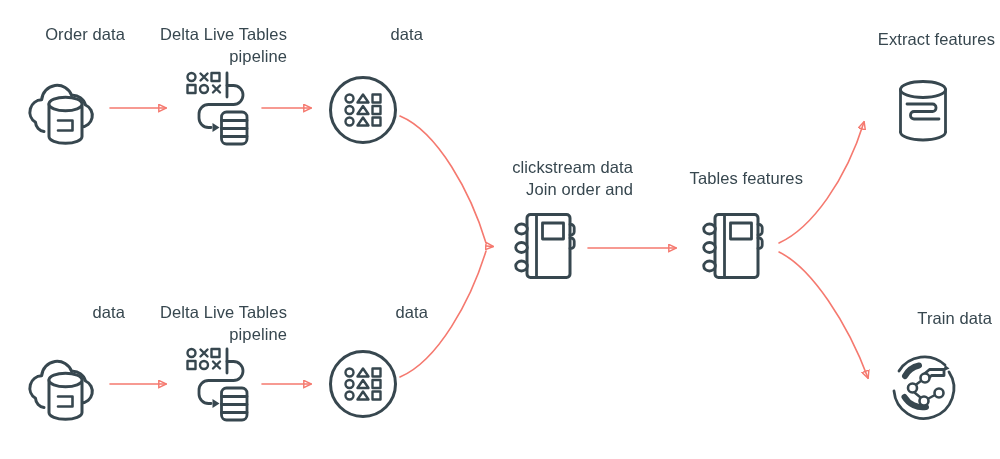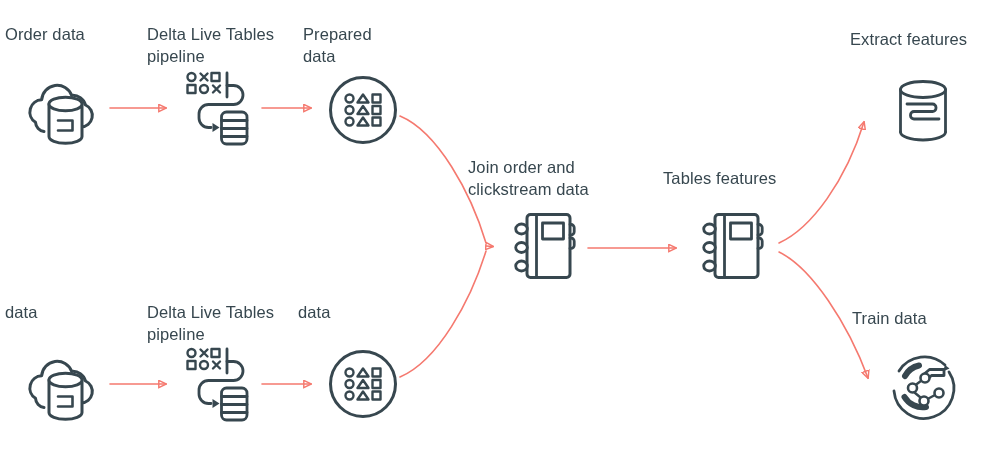--- a/index.html
+++ b/index.html
@@ -7,21 +7,21 @@
     --accent:#F5796F;
     --bg:#FFFFFF;
   }
   html,body{margin:0;padding:0;background:var(--bg);}
   .canvas{
     position:relative;width:1000px;height:459px;background:var(--bg);
     font-family:"Liberation Sans",sans-serif;overflow:hidden;
   }
   .node{display:contents;}
   .label{
-    position:absolute;text-align:left;font-size:16.5px;line-height:22px;
+    position:absolute;text-align:right;font-size:16.5px;line-height:22px;
     color:var(--ink);letter-spacing:.1px;white-space:nowrap;
   }
   .icon{position:absolute;}
   .icon svg{display:block;}
   #flow{position:absolute;left:0;top:0;}
   #flow path{stroke:var(--accent);stroke-width:1.6;fill:none;stroke-linecap:round;}
 </style>
 </head>
 <body>
 
@@ -80,21 +80,20 @@
         <path d="M27.5,53 L34.5,57.5 L27.5,62 Z" fill="#37474F" stroke="none"></path>
         <rect x="36.5" y="42" width="25.5" height="32" rx="5" stroke-width="2.8"></rect>
         <path d="M36.5,50.5 H62 M36.5,58.5 H62 M36.5,66.5 H62" stroke-width="2.8"></path>
       </svg>
     </div>
   </div>
 
   
   <div class="node">
     <div class="label" style="left:303px;top:23px;width:120px">
-      <div>Prepared</div>
       <div>data</div>
     </div>
     <div class="icon" style="left:328px;top:75px">
       <svg width="70" height="70" viewBox="0 0 70 70" fill="none" stroke="#37474F" stroke-width="2.6" stroke-linecap="round" stroke-linejoin="round">
         <circle cx="35" cy="35" r="32.5" stroke-width="3"></circle>
         <circle cx="21.5" cy="23.5" r="4" stroke-width="2.4"></circle>
         <path d="M29.5,27.5 L35,19.5 L40.5,27.5 Z" stroke-width="2.4"></path>
         <rect x="44.5" y="19.5" width="8" height="8" stroke-width="2.4"></rect>
         <circle cx="21.5" cy="35" r="4" stroke-width="2.4"></circle>
         <path d="M29.5,39 L35,31 L40.5,39 Z" stroke-width="2.4"></path>
@@ -161,22 +160,22 @@
         <circle cx="21.5" cy="46.5" r="4" stroke-width="2.4"></circle>
         <path d="M29.5,50.5 L35,42.5 L40.5,50.5 Z" stroke-width="2.4"></path>
         <rect x="44.5" y="42.5" width="8" height="8" stroke-width="2.4"></rect>
       </svg>
     </div>
   </div>
 
   
   <div class="node">
     <div class="label" style="left:468px;top:156px;width:165px">
+      <div>clickstream data</div>
       <div>Join order and</div>
-      <div>clickstream data</div>
     </div>
     <div class="icon" style="left:510px;top:211px">
       <svg width="68" height="70" viewBox="0 0 68 70" fill="none" stroke="#37474F" stroke-width="3" stroke-linecap="round" stroke-linejoin="round">
         <rect x="17" y="3.5" width="43" height="63" rx="3.5" fill="#FFFFFF"></rect>
         <path d="M60,13.5 h1 a3.2,3.2 0 0 1 3.2,3.2 v4 a3.2,3.2 0 0 1 -3.2,3.2 h-1" stroke-width="2.8"></path>
         <path d="M60,27 h1 a3.2,3.2 0 0 1 3.2,3.2 v4 a3.2,3.2 0 0 1 -3.2,3.2 h-1" stroke-width="2.8"></path>
         <path d="M26.5,4 V66" stroke-width="2.8"></path>
         <rect x="32.5" y="12" width="21" height="16" stroke-width="2.8"></rect>
         <ellipse cx="11.5" cy="18" rx="5.8" ry="5" fill="#FFFFFF" stroke-width="2.8"></ellipse>
         <ellipse cx="11.5" cy="36.5" rx="5.8" ry="5" fill="#FFFFFF" stroke-width="2.8"></ellipse>

